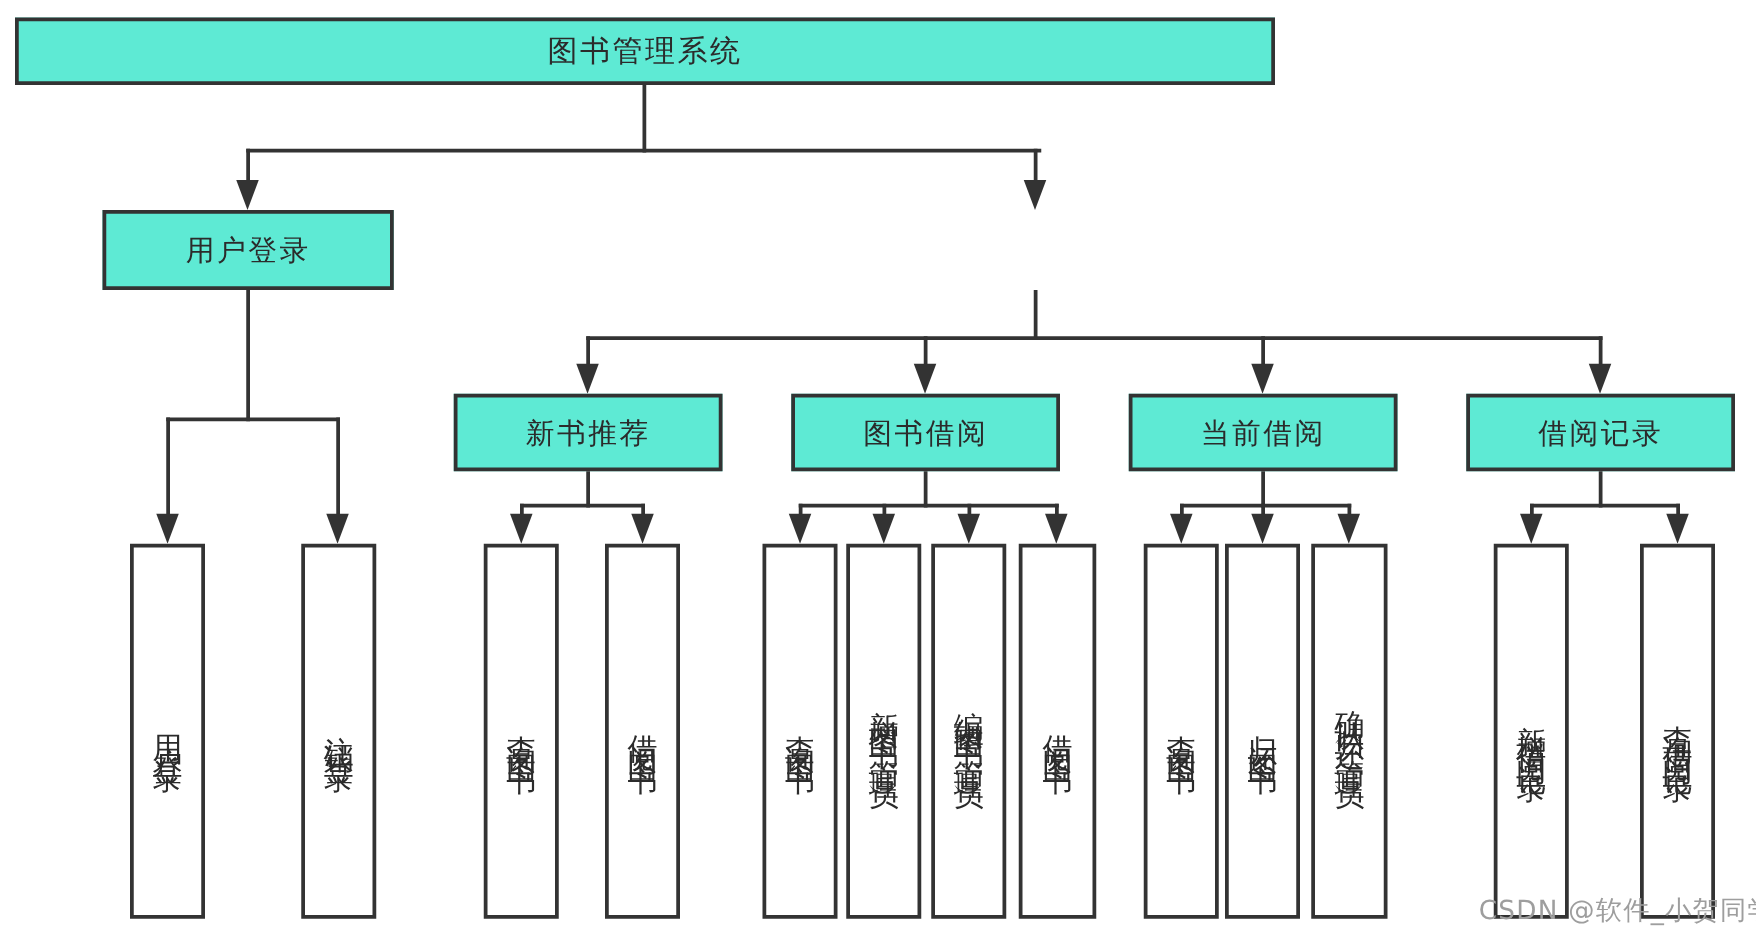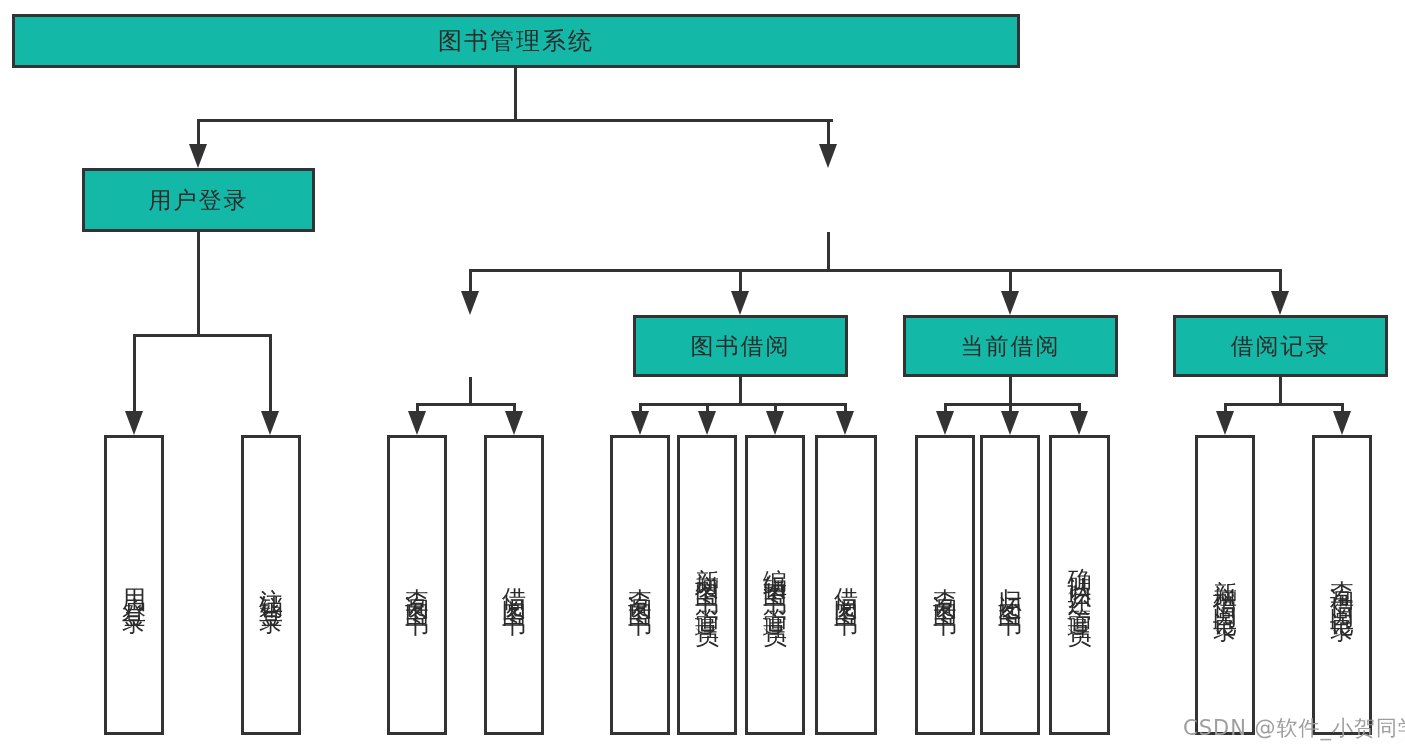--- a/index.html
+++ b/index.html
@@ -1,21 +1,21 @@
 <!DOCTYPE html>
 <html><head>
 <meta charset="utf-8">
 <style>
   html,body{margin:0;padding:0;background:#ffffff;}
   #stage{
     position:relative;width:1405px;height:747px;background:#ffffff;overflow:hidden;
     font-family:"DejaVu Sans","Liberation Sans",sans-serif;color:#2b2b2b;
   }
   .hbox{
-    position:absolute;box-sizing:border-box;border:3px solid #333333;background:#14b8a6;
+    position:absolute;box-sizing:border-box;border:3px solid #333333;background:#5eead4;
     display:flex;align-items:center;justify-content:center;
     font-size:23px;letter-spacing:2px;color:#2b2b2b;white-space:nowrap;
   }
   .hbox.root{font-size:24px;}
   .vbox{
     position:absolute;box-sizing:border-box;border:3px solid #333333;background:#ffffff;
     display:flex;align-items:center;justify-content:center;
   }
   .vbox span{
     writing-mode:vertical-rl;text-orientation:mixed;
@@ -63,20 +63,23 @@
   <div class="line" style="left:469px;top:269px;width:813px;height:3px;"></div>
   <div class="line" style="left:469px;top:269px;width:3px;height:26px;"></div>
   <div class="arrow" style="left:461px;top:291px;"></div>
   <div class="line" style="left:739px;top:269px;width:3px;height:26px;"></div>
   <div class="arrow" style="left:731px;top:291px;"></div>
   <div class="line" style="left:1009px;top:269px;width:3px;height:26px;"></div>
   <div class="arrow" style="left:1001px;top:291px;"></div>
   <div class="line" style="left:1279px;top:269px;width:3px;height:26px;"></div>
   <div class="arrow" style="left:1271px;top:291px;"></div>
 
+  <div class="hbox" style="left:363px;top:315px;width:215px;height:62px;">
+    <span>新书推荐</span>
+  </div>
   <div class="hbox" style="left:633px;top:315px;width:215px;height:62px;">
     <span>图书借阅</span>
   </div>
   <div class="hbox" style="left:903px;top:315px;width:215px;height:62px;">
     <span>当前借阅</span>
   </div>
   <div class="hbox" style="left:1173px;top:315px;width:215px;height:62px;">
     <span>借阅记录</span>
   </div>
 

